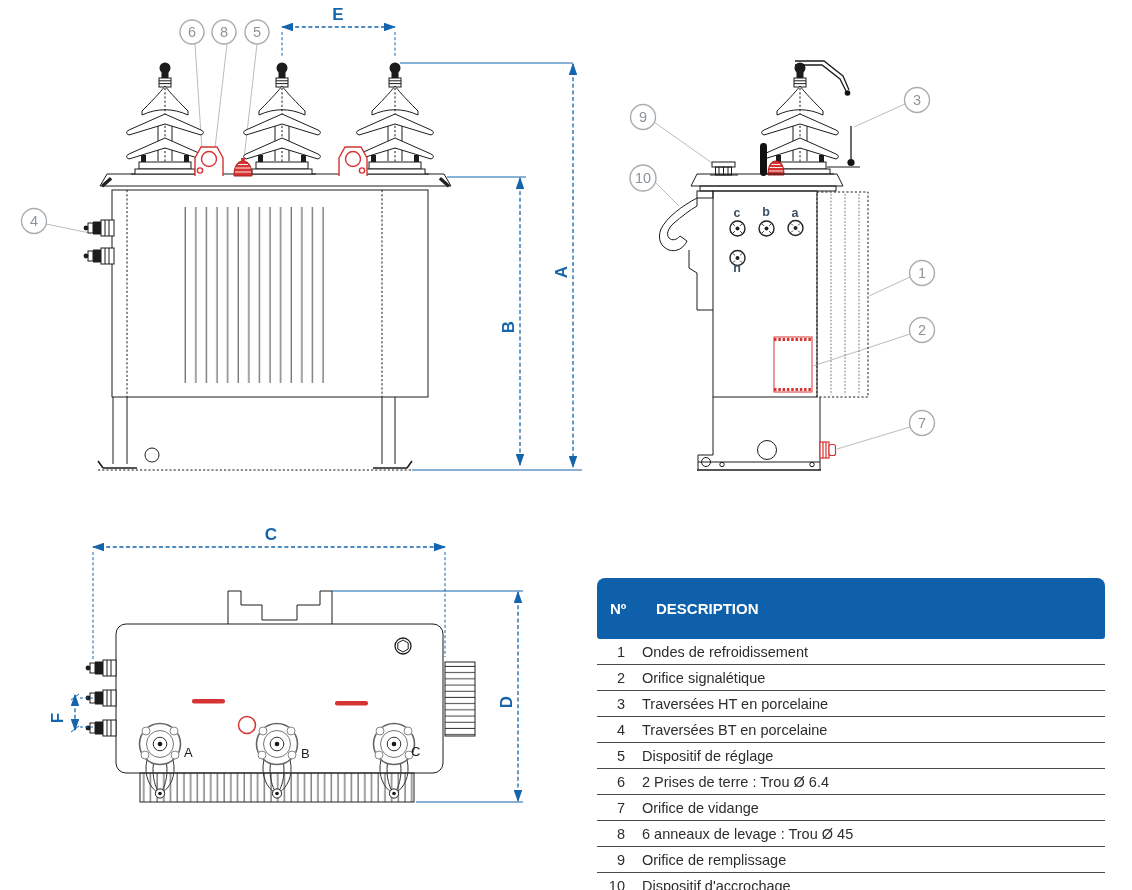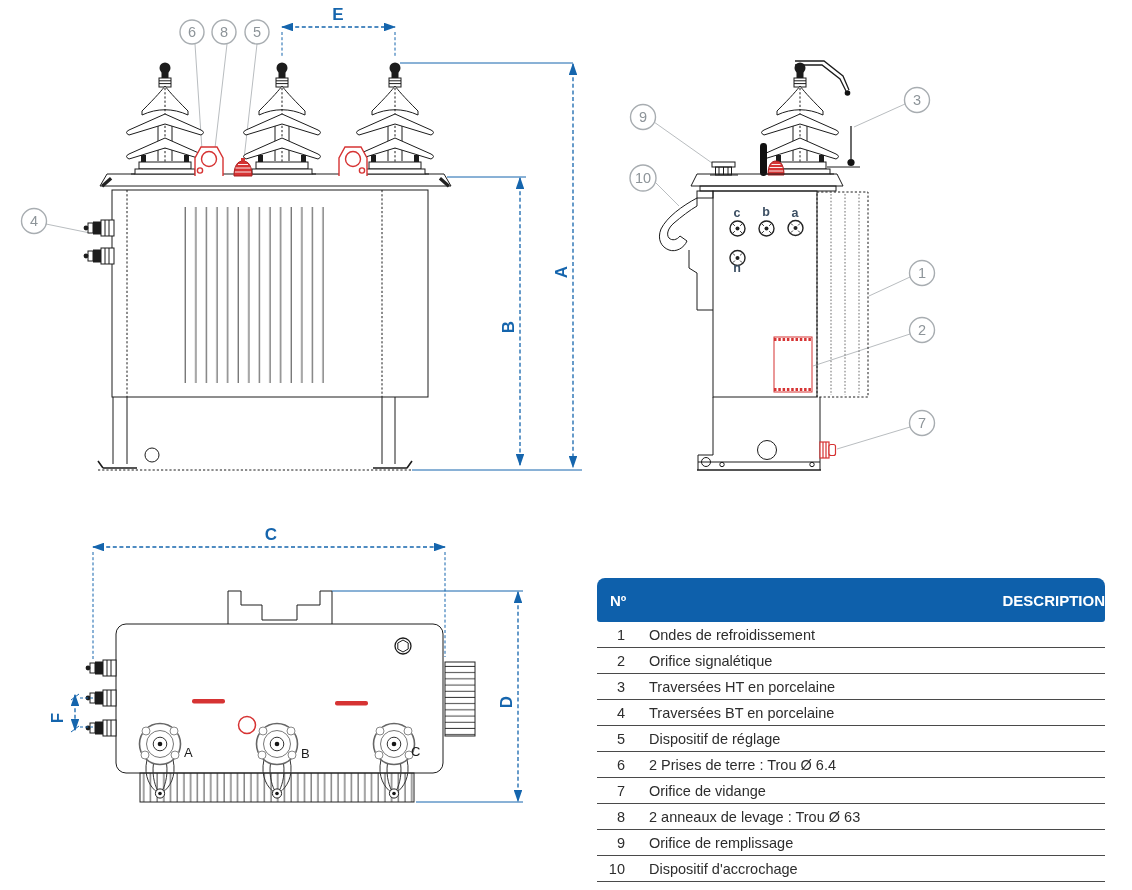--- a/index.html
+++ b/index.html
@@ -15,28 +15,28 @@
   .dimext{stroke:#1565ad;stroke-width:1;fill:none;stroke-dasharray:3,2.2;}
   .dimext2{stroke:#1565ad;stroke-width:1;fill:none;}
   text.dim{fill:#1565ad;font:bold 17px "Liberation Sans",sans-serif;}
   .co circle{stroke:#a8adb1;stroke-width:1.4;fill:#fff;}
   .co text{fill:#8d9499;font:14.5px "Liberation Sans",sans-serif;text-anchor:middle;}
   .leader{stroke:#b9bdc0;stroke-width:1;fill:none;}
   text.term{fill:#3c4f63;font:bold 12.5px "Liberation Sans",sans-serif;text-anchor:middle;}
   text.phase{fill:#1c1c1c;font:13px "Liberation Sans",sans-serif;}
   
   .desc-table{position:absolute;left:597px;top:578px;width:508px;}
-  .dt-header{height:44px;background:#0e60ab;border-radius:8px 8px 3px 3px;display:flex;
+  .dt-header{height:61px;background:#0e60ab;border-radius:8px 8px 3px 3px;display:flex;
              align-items:center;color:#fff;font-weight:bold;font-size:15px;}
   .dt-header .h-num{width:46px;padding-left:13px;}
-  .dt-header .h-desc{flex:1;text-align:right;}
+  .dt-header .h-desc{flex:1;text-align:left;}
   .dt-row{height:25px;display:flex;align-items:center;border-bottom:1.2px solid #4a4a4a;
           font-size:14.5px;color:#2d2d2d;}
   .dt-row .r-num{width:28px;text-align:right;flex:none;}
-  .dt-row .r-desc{margin-left:24px;white-space:nowrap;}
+  .dt-row .r-desc{margin-left:17px;white-space:nowrap;}
 </style>
 </head>
 <body>
 
 <div id="canvas">
 
 <svg width="0" height="0">
   <defs>
     <marker id="mArr" viewBox="0 0 10 7" refX="9" refY="3.5" markerWidth="9.5" markerHeight="6.6" orient="auto-start-reverse">
           <path d="M0,0 L10,3.5 L0,7 Z" fill="#1565ad"></path>
@@ -370,21 +370,21 @@
   <div class="dt-row">
     <span class="r-num">6</span>
     <span class="r-desc">2 Prises de terre : Trou Ø 6.4</span>
       </div>
   <div class="dt-row">
     <span class="r-num">7</span>
     <span class="r-desc">Orifice de vidange</span>
       </div>
   <div class="dt-row">
     <span class="r-num">8</span>
-    <span class="r-desc">2 anneaux de levage : Trou Ø 63</span>
+    <span class="r-desc">6 anneaux de levage : Trou Ø 45</span>
       </div>
   <div class="dt-row">
     <span class="r-num">9</span>
     <span class="r-desc">Orifice de remplissage</span>
       </div>
   <div class="dt-row">
     <span class="r-num">10</span>
     <span class="r-desc">Dispositif d'accrochage</span>
       </div>
 </div>

